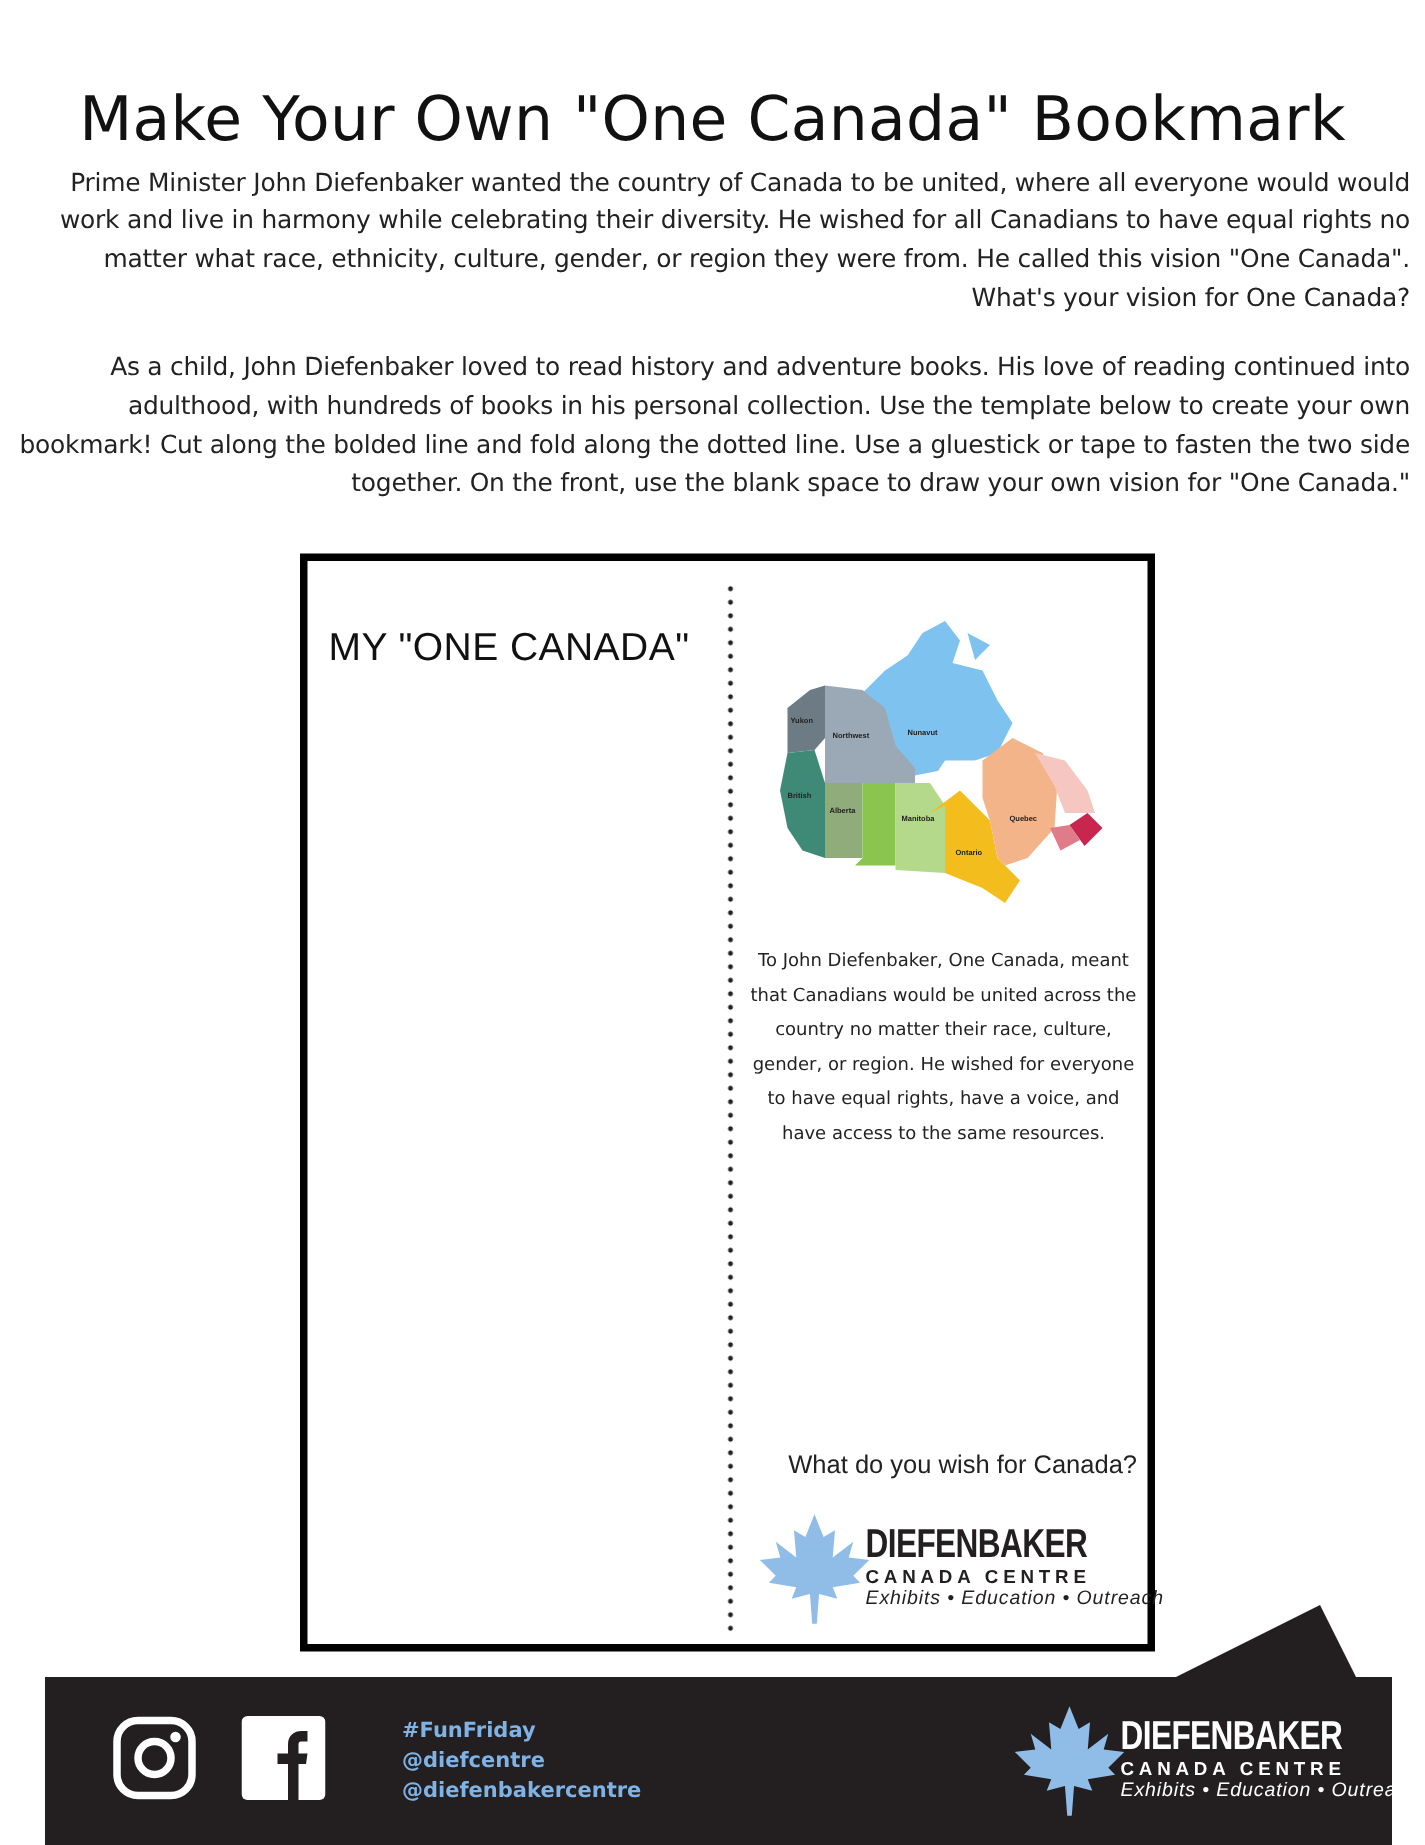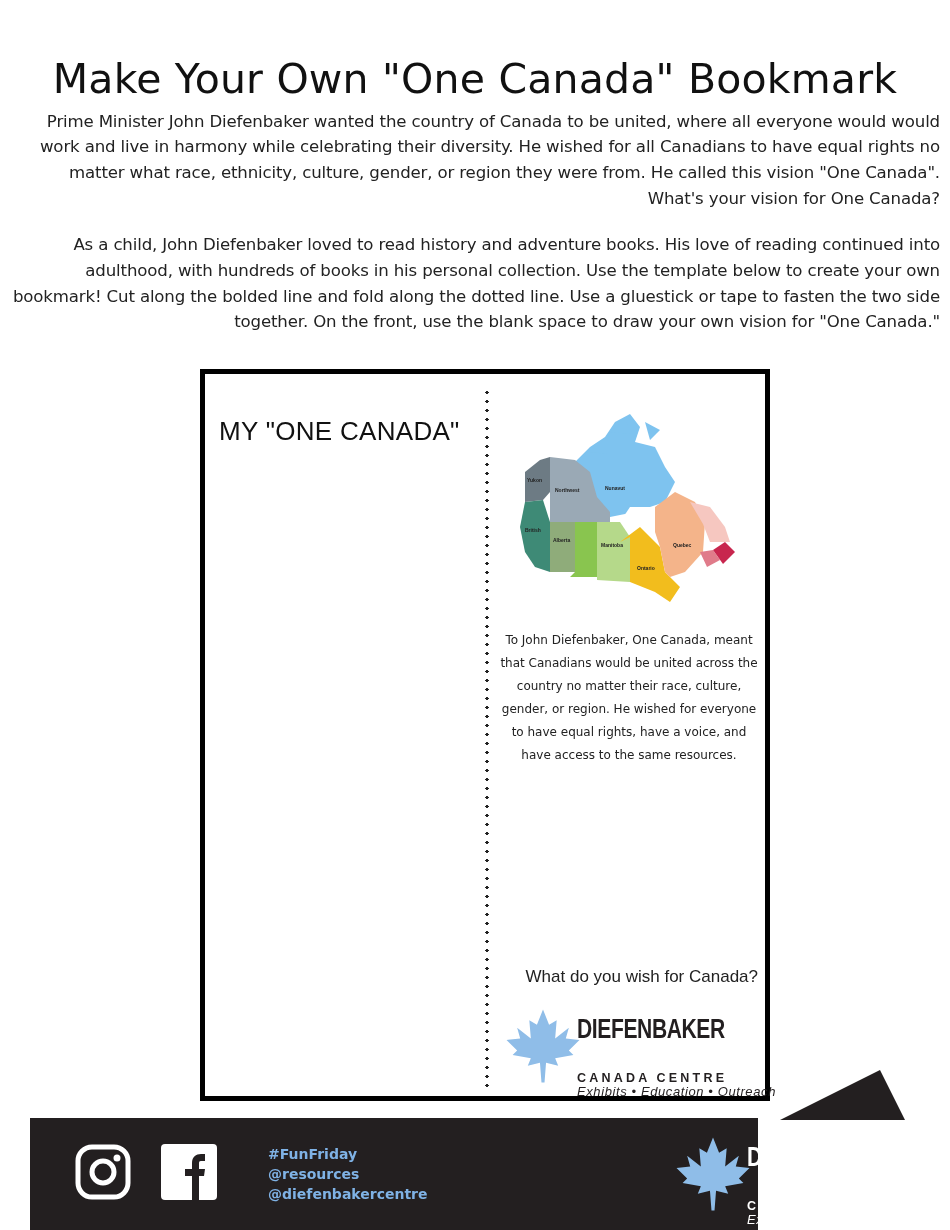--- a/index.html
+++ b/index.html
@@ -51,31 +51,31 @@
     }
     .logo-leaf { position: absolute; left: 0; top: 4px; width: 76px; height: 80px; }
     .logo-text { position: absolute; left: 72px; top: 14px; }
     .logo-main {
       font-family: "Liberation Sans", sans-serif; font-weight: bold; font-size: 27px;
       transform: scaleX(0.78); transform-origin: left; letter-spacing: -0.5px;
       line-height: 27px; white-space: nowrap;
     }
     .logo-sub {
       font-family: "Liberation Sans", sans-serif; font-weight: bold; font-size: 12.5px;
-      letter-spacing: 3.2px; line-height: 16px; white-space: nowrap; margin-top: 27px;
+      letter-spacing: 3.2px; line-height: 16px; white-space: nowrap;
     }
     .logo-tag {
       font-family: "Liberation Sans", sans-serif; font-style: italic; font-size: 13px;
       letter-spacing: 0.6px; line-height: 12px; white-space: nowrap;
     }
     .dark .logo-main, .dark .logo-sub, .dark .logo-tag { color: #fff; }
     .light .logo-main, .light .logo-sub, .light .logo-tag { color: #231f20; }
 
     .footer {
-      position: absolute; left: 30px; top: 1118px; width: 728px; height: 112px;
+      position: absolute; left: 30px; top: 1118px; width: 898px; height: 112px;
       background: #231f20;
     }
     .footer-peak { position: absolute; left: 780px; top: 1066px; width: 140px; height: 54px; }
     .social-icon { position: absolute; top: 26px; width: 56px; height: 56px; }
     .ig { left: 45px; }
     .fb { left: 131px; }
     .footer-col {
       position: absolute; top: 26px;
       font-family: "DejaVu Sans", sans-serif; font-weight: bold; font-size: 14px;
       line-height: 20px; color: #7fb2e5; white-space: nowrap;
@@ -159,21 +159,21 @@
     <circle cx="28" cy="28" r="11" fill="none" stroke="#fff" stroke-width="5"></circle>
     <circle cx="42" cy="14" r="3.5" fill="#fff"></circle>
   </svg>
   <svg class="social-icon fb" viewBox="0 0 56 56">
     <rect x="0" y="0" width="56" height="56" rx="4" fill="#fff"></rect>
     <path d="M31 56 L31 32 L24 32 L24 25 L31 25 L31 19 C31 13 35 10 40 10 L44 10 L44 17 L40 17 C38 17 38 18 38 20 L38 25 L44 25 L43 32 L38 32 L38 56 Z" fill="#231f20"></path>
   </svg>
 
   <div class="footer-col col1">
     <div>#FunFriday</div>
-    <div>@resources</div>
+    <div>@diefcentre</div>
     <div>@diefenbakercentre</div>
   </div>
 
 
   <div class="footer-logo dark">
     <svg class="logo-leaf" viewBox="0 0 100 100">
       <path d="M50 2 L58 22 L68 16 L66 40 L84 26 L80 40 L98 42 L84 56 L90 62 L66 66 L70 76 L54 72 L52 98 L48 98 L46 72 L30 76 L34 66 L10 62 L16 56 L2 42 L20 40 L16 26 L34 40 L32 16 L42 22 Z" fill="#8fbde8"></path>
     </svg>
     <div class="logo-text">
       <div class="logo-main">DIEFENBAKER</div>

